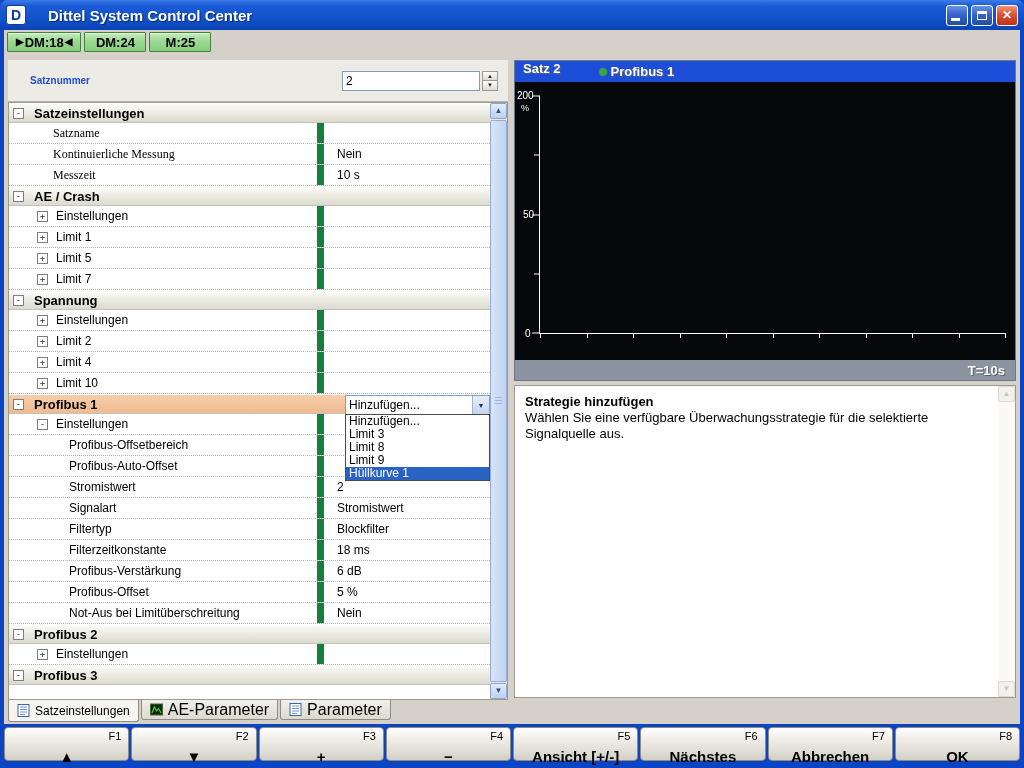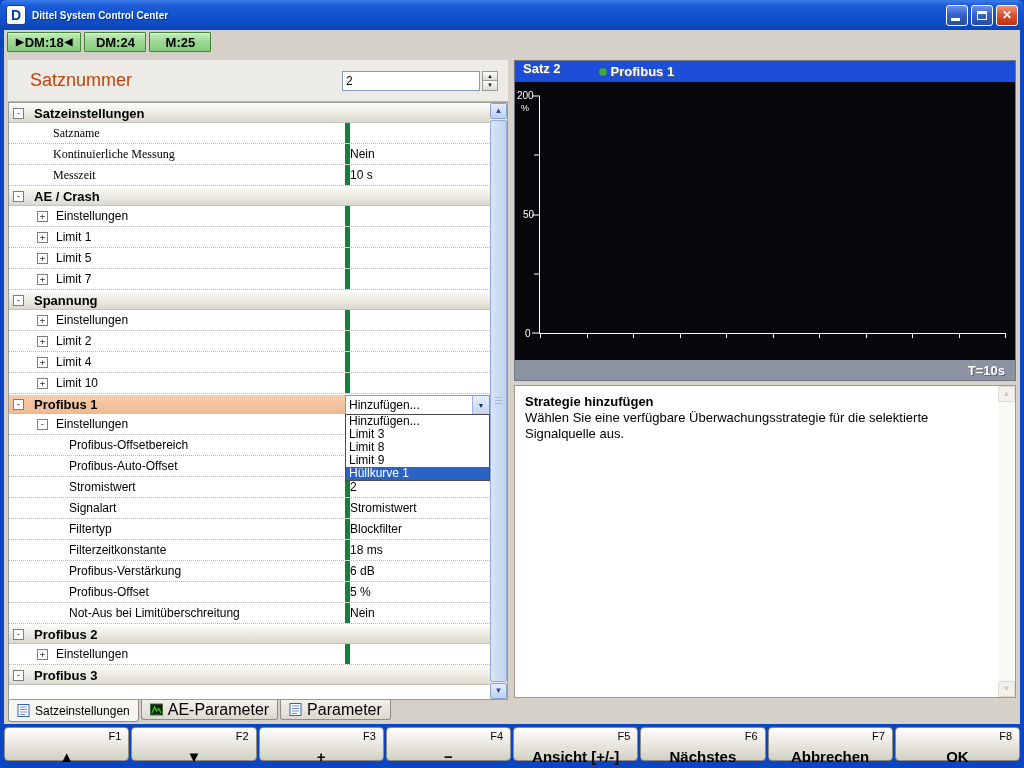--- a/index.html
+++ b/index.html
@@ -7,21 +7,21 @@
   body { font-family:"Liberation Sans", sans-serif; background:#000; }
 
   .window { width:1024px; height:768px; background:#0C45C4; display:flex; flex-direction:column; overflow:hidden; }
 
   
   .titlebar { height:30px; flex:none; display:flex; align-items:center; gap:6px; padding:0 6px;
     background:linear-gradient(180deg,#3C7CE8 0%,#1A5AD6 20%,#1152CC 60%,#0A44B4 100%);
     border-radius:7px 7px 0 0; }
   .app-icon { width:20px; height:20px; background:#fff; border:1px solid #1A3C8C; border-radius:3px;
     color:#0A3CA8; font-weight:bold; font-size:14px; line-height:18px; text-align:center; flex:none; }
-  .title-text { color:#fff; font-weight:bold; font-size:10px; text-shadow:1px 1px 1px #082B72; flex:1; }
+  .title-text { color:#fff; font-weight:bold; font-size:15px; text-shadow:1px 1px 1px #082B72; flex:1;margin-left:16px; }
   .win-btns { display:flex; gap:3px; }
   .win-btn { width:22px; height:21px; border:1px solid #fff; border-radius:3px; position:relative;
     background:linear-gradient(180deg,#6A93E8 0%,#3763CC 45%,#23509F 100%); cursor:pointer; }
   .win-btn.close { background:linear-gradient(180deg,#F0967A 0%,#DD5335 45%,#BE3012 100%); }
   .glyph-min { position:absolute; left:4px; bottom:4px; width:9px; height:3px; background:#fff; }
   .glyph-max { position:absolute; left:5px; top:5px; width:10px; height:9px; border:1px solid #fff; border-top:3px solid #fff; }
   .glyph-close { position:absolute; width:100%; text-align:center; top:2px; color:#fff; font-size:12px; font-weight:bold; }
 
   
   .content { flex:1; margin:0 4px; background:#D5D1C9; display:flex; flex-direction:column; min-height:0; }
@@ -33,21 +33,21 @@
     box-shadow: inset 0 1px 0 #E2F6DC; }
   .mtab .arr { font-size:10px; line-height:10px; color:#000; }
 
   .main { flex:1; display:flex; padding:6px 4px 0 4px; min-height:0; }
 
   
   .left-panel { width:500px; flex:none; display:flex; flex-direction:column; min-height:0; }
 
   .satzrow { height:42px; flex:none; display:flex; align-items:center; padding:0 10px 0 22px;
     border-bottom:1px solid #B9B6AD; background:#EDEBE5; }
-  .satzrow .satz-label { font-weight:normal; font-size:18px; color:#c2410c; flex:1; }
+  .satzrow .satz-label { font-weight:bold; font-size:10px; color:#1d4ed8; flex:1; }
   .satz-field { width:138px; height:20px; background:#fff; border:1px solid #7F9DB9; font-size:12px;
     padding:2px 3px; font-family:"Liberation Sans",sans-serif; }
   .spin { width:16px; height:20px; display:flex; flex-direction:column; margin-left:2px; }
   .spin span { flex:1; background:linear-gradient(180deg,#FDFDFB,#DDDAD2); border:1px solid #9D9A90;
     font-size:6px; line-height:8px; text-align:center; color:#222; cursor:pointer; }
   .spin span + span { border-top:none; }
 
   
   .grid { flex:1; position:relative; background:#fff; border:1px solid #9D9A90; min-height:0; overflow:hidden; }
   .rows { position:absolute; left:0; top:0; right:17px; bottom:0; overflow:hidden; }
@@ -58,22 +58,22 @@
     border-top:1px solid #fff; border-bottom:1px solid #C5C2B7; }
   .row.section.selected { background:linear-gradient(180deg,#F7CFAB 0%,#F1C29B 60%,#EEBB92 100%); }
   .row .box { width:11px; height:11px; flex:none; border:1px solid #7E7E7E; background:#fff;
     font:9px/9px "DejaVu Sans Mono",monospace; text-align:center; color:#333; margin-left:4px; cursor:pointer; }
   .row .box.g { margin-left:28px; }
   .row.section .label { margin-left:10px; font-weight:bold; font-size:13px; color:#000; }
   .row.group .label { margin-left:8px; font-size:12px; color:#000; }
   .row.prop .label { font-size:12px; color:#000; }
   .label.i1 { margin-left:44px;font-family:Liberation Serif, serif; }
   .label.i2 { margin-left:60px; }
-  .value-cell { width:145px; flex:none; align-self:stretch; margin-left:auto; border-left:5px solid #15803d;
-    display:flex; align-items:center; padding-left:0; font-size:12px; color:#000; }
+  .value-cell { width:173px; flex:none; align-self:stretch; margin-left:auto; border-left:7px solid #15803d;
+    display:flex; align-items:center; padding-left:13px; font-size:12px; color:#000; }
 
   .combo { position:absolute; right:0; top:0; width:145px; height:20px; background:#fff; border:1px solid #7F9DB9;
     display:flex; align-items:center; cursor:pointer; }
   .combo-text { flex:1; font-size:12px; padding-left:3px; color:#000; }
   .combo-btn { width:17px; align-self:stretch; background:linear-gradient(180deg,#E8EEFA,#C4D3EE);
     border-left:1px solid #9DB4DA; display:flex; align-items:center; justify-content:center; }
   .combo-arrow { font-size:7px; color:#17336E; }
 
   .dropdown { position:absolute; right:17px; top:311px; width:145px; background:#fff; border:1px solid #4A4A4A; z-index:5; }
   .dd-item { height:13px; line-height:13px; font-size:12px; padding-left:3px; color:#000; cursor:pointer; white-space:nowrap; overflow:hidden; }

